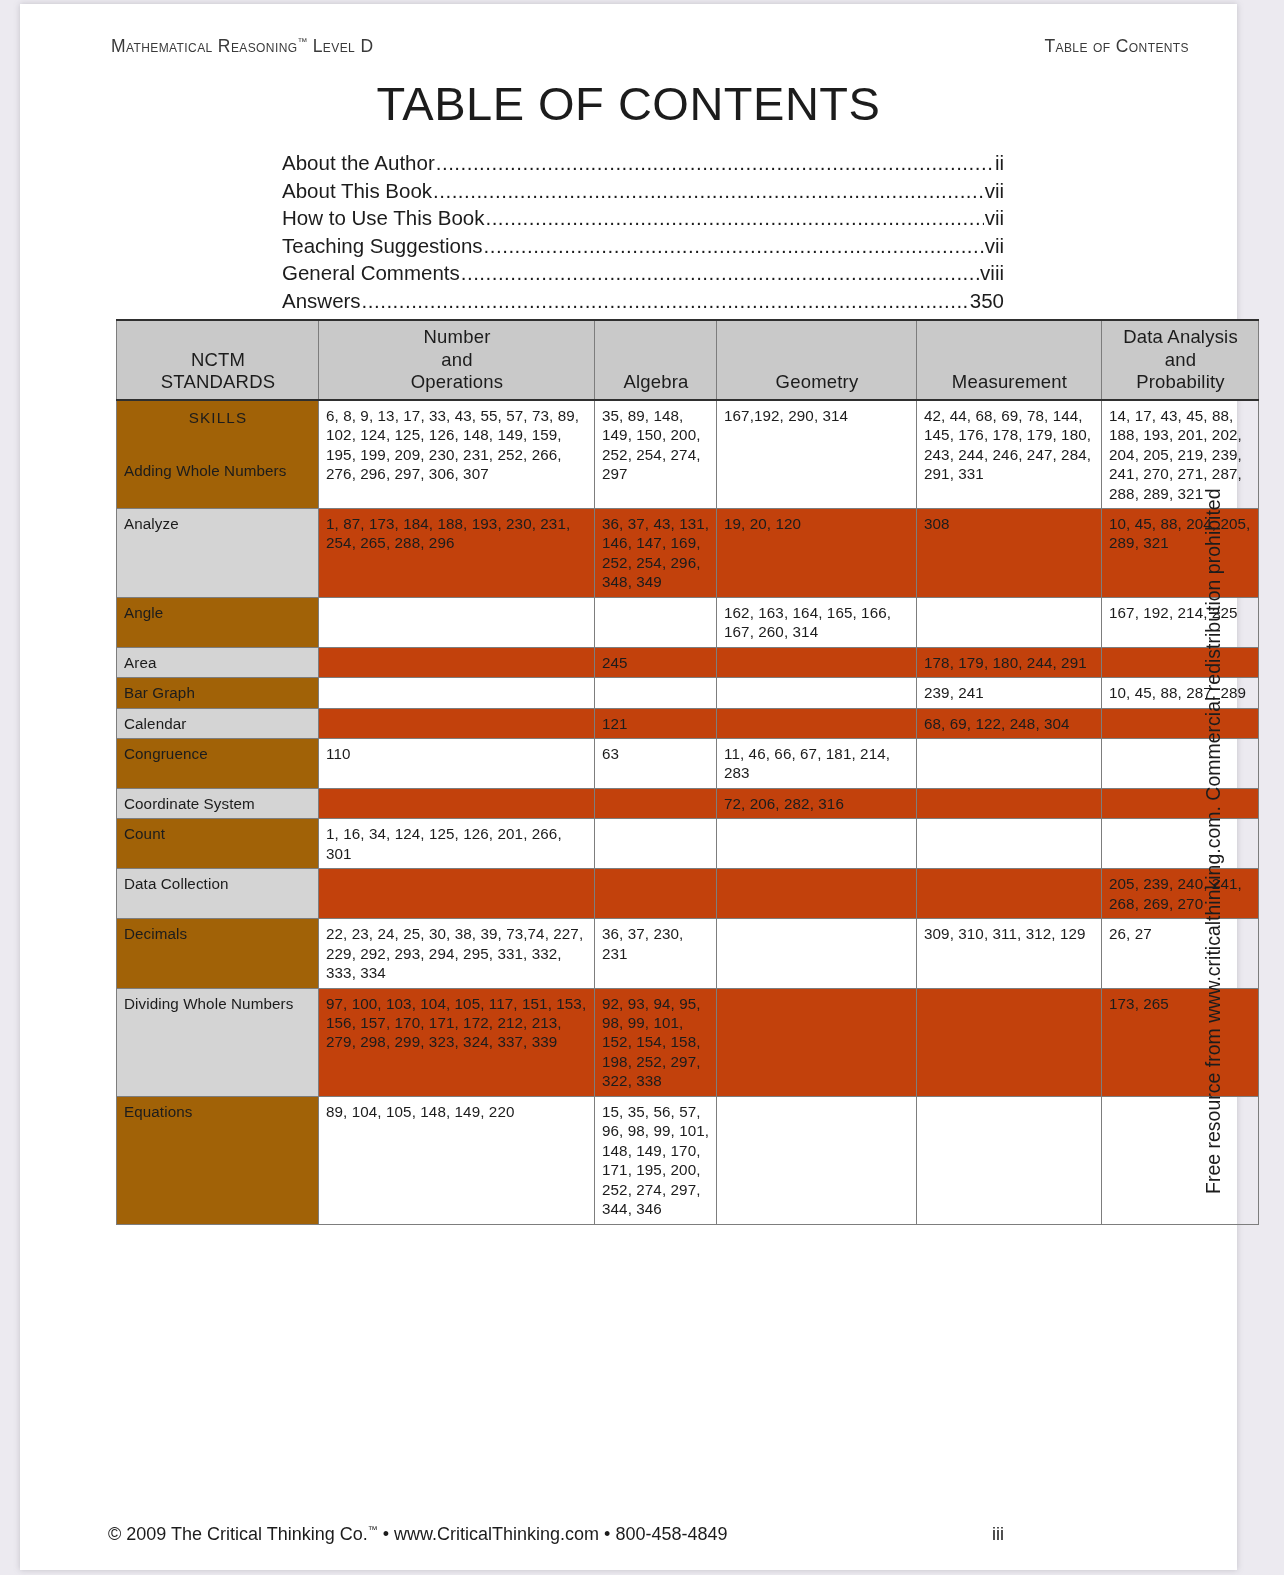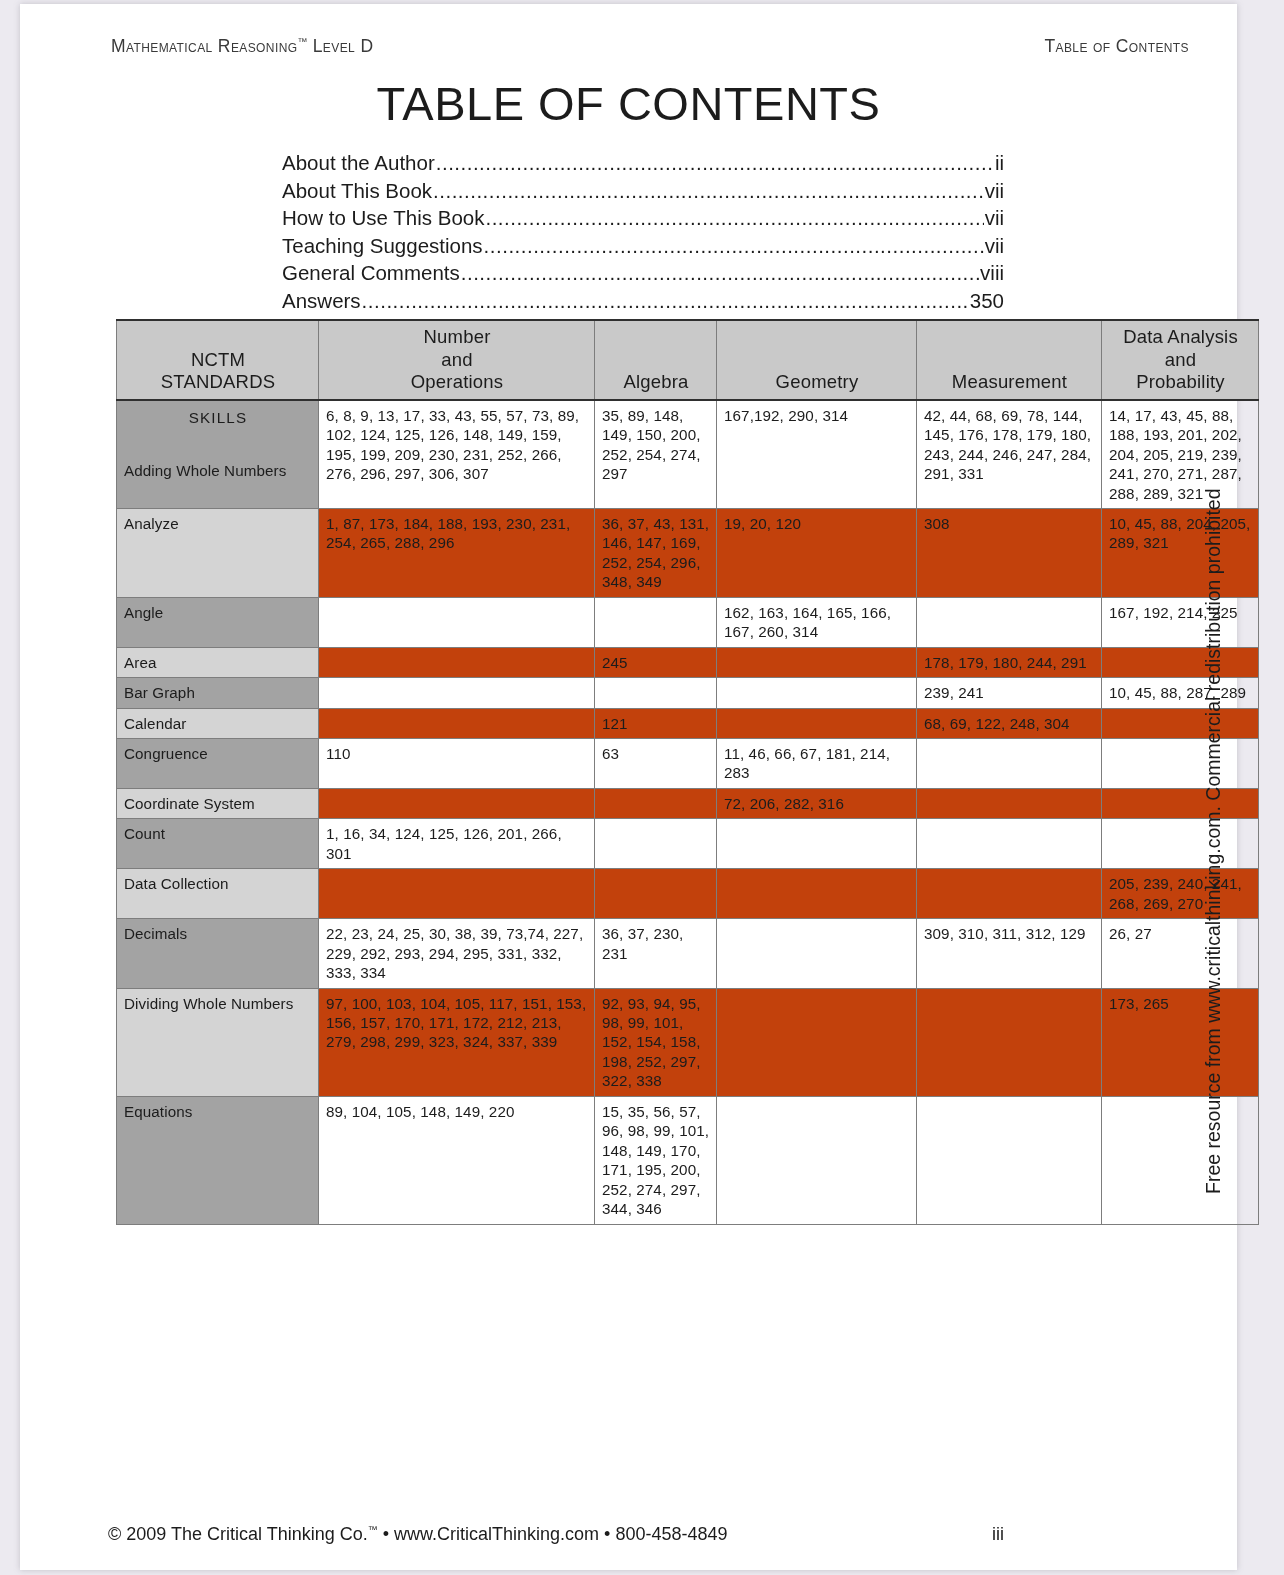--- a/index.html
+++ b/index.html
@@ -104,21 +104,21 @@
     text-align: center;
     vertical-align: bottom;
     font-size: 18.5px;
     line-height: 1.22;
     border-top: 2.5px solid #2f2f2f;
     border-bottom: 2.5px solid #2f2f2f;
     letter-spacing: 0.2px;
   }
   #skills-table thead th.col-nctm { font-size: 18.5px; }
   td.skill-name {
-    background: #a3a3a3;
+    background: #a16207;
     vertical-align: middle;
     font-size: 18.5px;
     letter-spacing: 0.9px;
     padding-left: 9px;
     border-top: 1.5px solid #4a4a4a;
     border-bottom: 1.5px solid #4a4a4a;
   }
   tr.stripe td { background: #c2410c; }
   tr.stripe td.skill-name { background: #d4d4d4; }
   tr.lastrow td { border-bottom: 2.5px solid #2f2f2f; }

